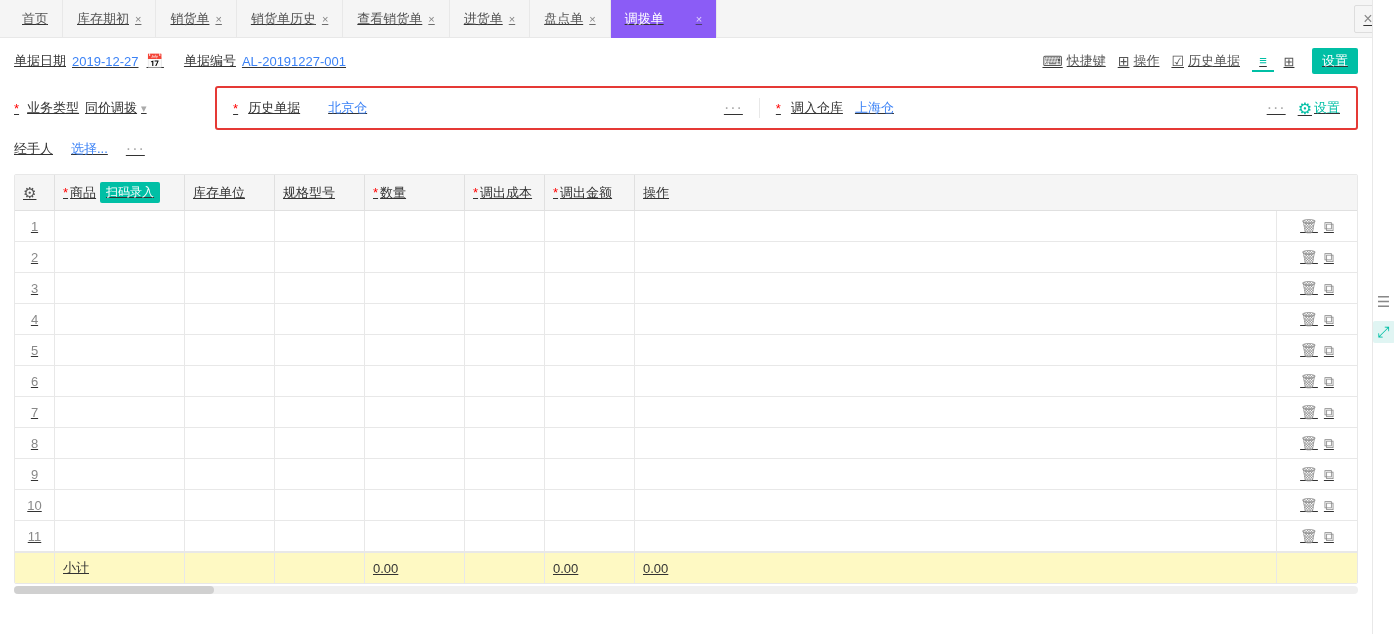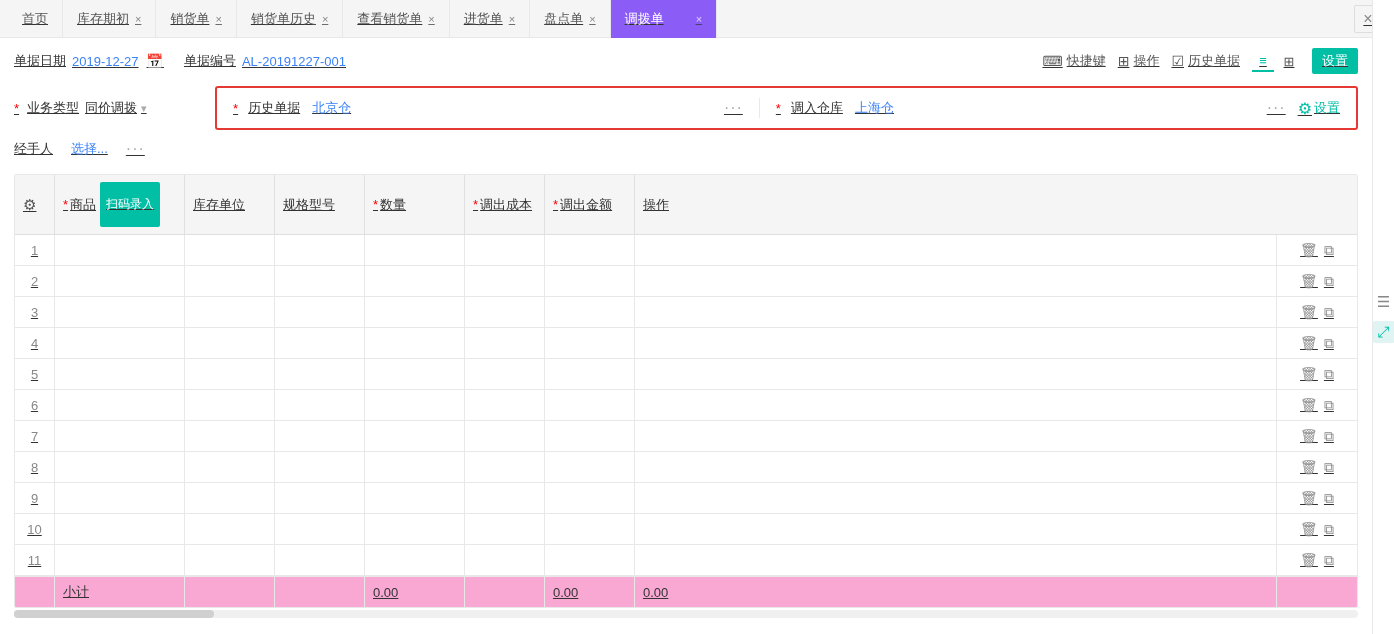--- a/index.html
+++ b/index.html
@@ -82,37 +82,37 @@
       grid-template-columns: 40px 130px 90px 90px 100px 80px 90px 1fr 80px;
       background: #f5f5f5; border-bottom: 1px solid #e0e0e0;
     }
     .th {
       padding: 7px 8px; font-size: 13px; color: #333; font-weight: 500;
       border-right: 1px solid #e0e0e0; display: flex; align-items: center;
     }
     .th:last-child { border-right: none; }
     .th .required-star { color: #f00; }
     .scan-btn {
-      background: #00bfa5; color: #fff; border: none; padding: 14px 6px;
+      background: #00bfa5; color: #fff; border: none; padding: 2px 6px;
       border-radius: 2px; font-size: 12px; cursor: pointer; margin-left: 4px;
     }
     .table-row {
       display: grid;
       grid-template-columns: 40px 130px 90px 90px 100px 80px 90px 1fr 80px;
       border-bottom: 1px solid #e8e8e8;
     }
     .table-row:last-child { border-bottom: none; }
     .td {
       padding: 6px 8px; font-size: 13px; color: #333;
       border-right: 1px solid #e8e8e8; display: flex; align-items: center;
       min-height: 30px;
     }
     .td:last-child { border-right: none; }
     .td.row-num { color: #888; justify-content: center; }
-    .td.subtotal { background: #f9a8d4; font-size: 13px; }
+    .td.subtotal { background: #fef9c3; font-size: 13px; }
     .row-actions { display: flex; align-items: center; gap: 6px; justify-content: center; }
     .action-icon { cursor: pointer; color: #888; font-size: 14px; }
 
     
     .subtotal-row {
       display: grid;
       grid-template-columns: 40px 130px 90px 90px 100px 80px 90px 1fr 80px;
       background: #fffde7; border-top: 1px solid #e8e8e8;
     }
 
@@ -220,21 +220,21 @@
           <div class="field-select">
             <span class="value">同价调拨</span>
             <span class="arrow">▾</span>
           </div>
         </div>
 
         <div class="warehouse-section">
           <div class="warehouse-field">
             <span class="required-star">*</span>
             <span class="form-label">历史单据</span>
-            <span class="form-value" style="margin-left:4px;">北京仓</span>
+            <span class="form-value" style="margin-left:20px;">北京仓</span>
             <span class="more-btn" style="margin-left:auto; color:#aaa;">···</span>
           </div>
           <div class="warehouse-divider"></div>
           <div class="warehouse-field">
             <span class="required-star">*</span>
             <span class="form-label">调入仓库</span>
             <span class="form-value" style="margin-left:4px;">上海仓</span>
             <span class="more-btn" style="margin-left:auto; color:#aaa;">···</span>
           </div>
           <div style="margin-left:12px; display:flex; align-items:center; gap:2px;">

